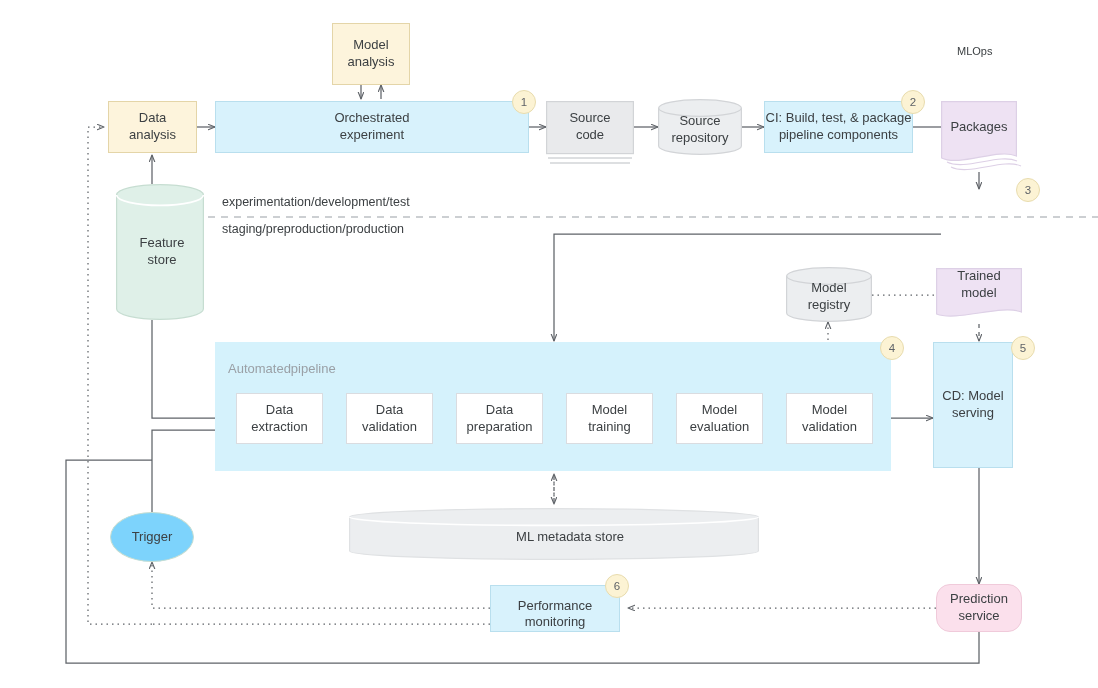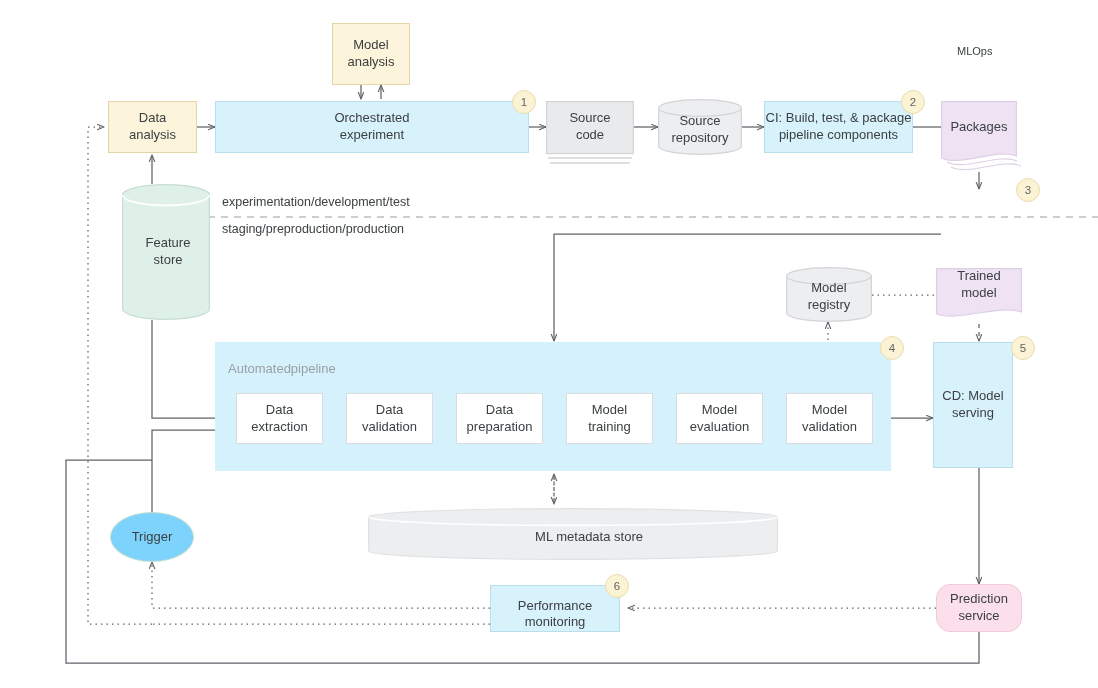--- a/index.html
+++ b/index.html
@@ -241,21 +241,21 @@
     <svg width="76" height="75" viewBox="0 0 76 75">
       <path d="M0.6,0.6 L75.4,0.6 L75.4,55 C57,47 19,66 0.6,57 Z" fill="#eee2f3" stroke="#ddd0e6" stroke-width="1.2"></path>
       <path d="M6,61 C24,70 58,52 76,60" fill="none" stroke="#ddd0e6" stroke-width="1.2"></path>
       <path d="M10,66 C28,75 62,57 80,65" fill="none" stroke="#ddd0e6" stroke-width="1.2"></path>
     </svg>
     <span class="node-label" style="margin-bottom:22px;">Packages</span>
   </div>
 
   <div class="step-badge" style="left:1016px; top:178px;">3</div>
 
-  <div class="shape-host" style="left:122px; top:184px; width:92px; height:136px;">
+  <div class="shape-host" style="left:116px; top:184px; width:92px; height:136px;">
     <svg width="88" height="136" viewBox="0 0 88 136">
       <path d="M0.6,11 a43.4,10.4 0 0,1 86.8,0 L87.4,125 a43.4,10.4 0 0,1 -86.8,0 Z" fill="#dff0e8" stroke="#c6ddd1" stroke-width="1.2"></path>
       <path d="M0.6,11 a43.4,10.4 0 0,0 86.8,0" fill="none" stroke="#ffffff" stroke-width="1.6"></path>
     </svg>
     <span class="node-label">Feature
 store</span>
   </div>
 
   <div class="shape-host" style="left:786px; top:267px; width:86px; height:55px;">
     <svg width="86" height="55" viewBox="0 0 86 55">
@@ -299,21 +299,21 @@
 validation</span>
   </div>
   <div class="step-badge" style="left:880px; top:336px;">4</div>
 
   <div class="node box blue" style="left:933px; top:342px; width:80px; height:126px;">
     <span class="node-label">CD: Model
 serving</span>
   </div>
   <div class="step-badge" style="left:1011px; top:336px;">5</div>
 
-  <div class="shape-host" style="left:368px; top:508px; width:442px; height:52px;">
+  <div class="shape-host" style="left:349px; top:508px; width:442px; height:52px;">
     <svg width="410" height="52" viewBox="0 0 410 52">
       <path d="M0.6,9 a204.4,8.4 0 0,1 408.8,0 L409.4,43 a204.4,8.4 0 0,1 -408.8,0 Z" fill="#eceef0" stroke="#dfe1e3" stroke-width="1.2"></path>
       <path d="M0.6,9 a204.4,8.4 0 0,0 408.8,0" fill="none" stroke="#ffffff" stroke-width="1.6"></path>
     </svg>
     <span class="node-label" style="margin-top:6px;">ML metadata store</span>
   </div>
 
   <div class="node ellipse" style="left:110px; top:512px; width:84px; height:50px;">
     <span class="node-label">Trigger</span>
   </div>

